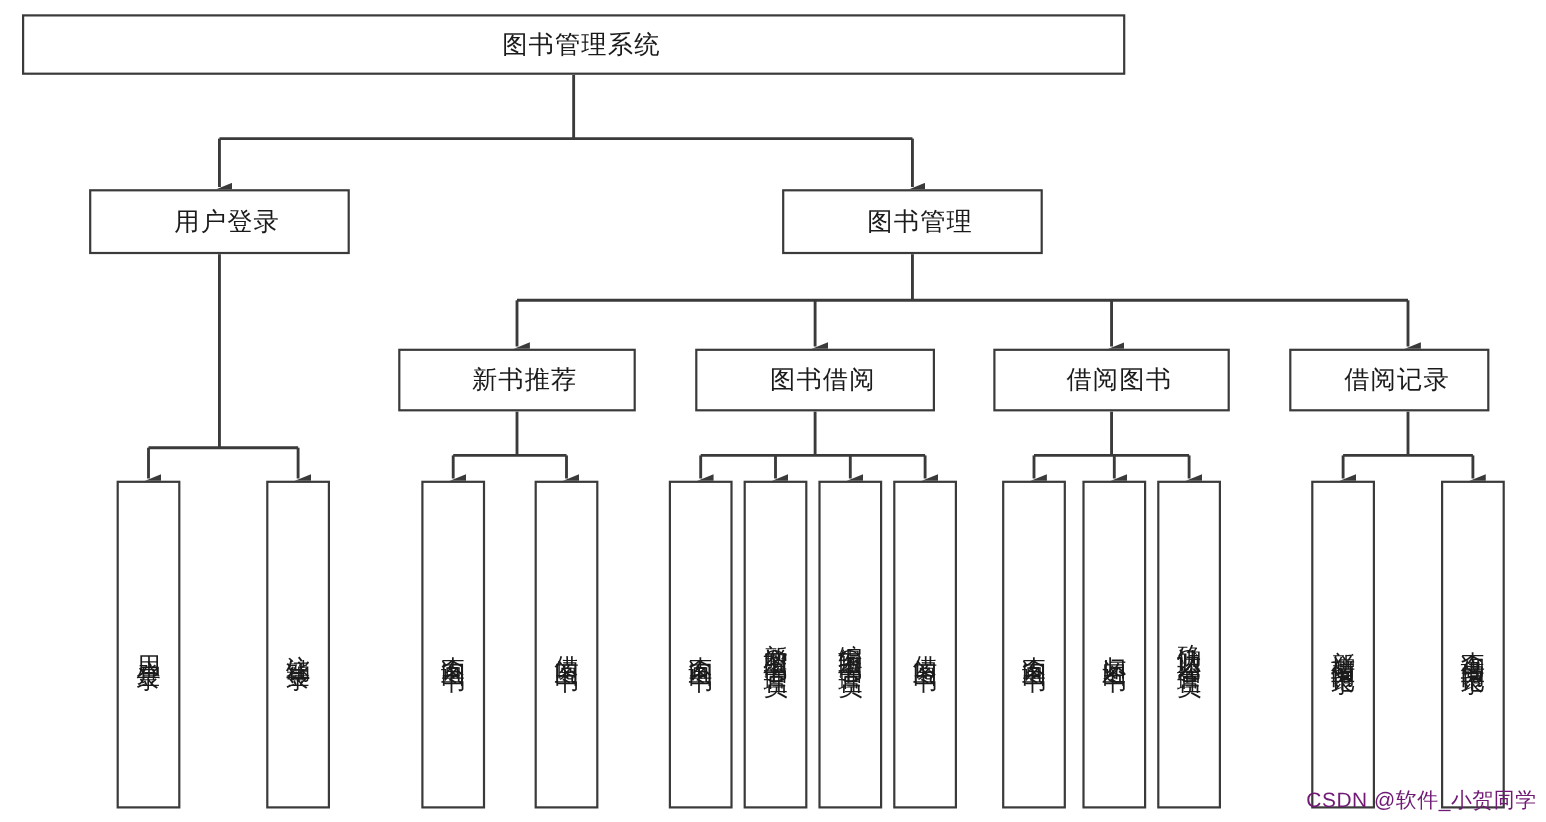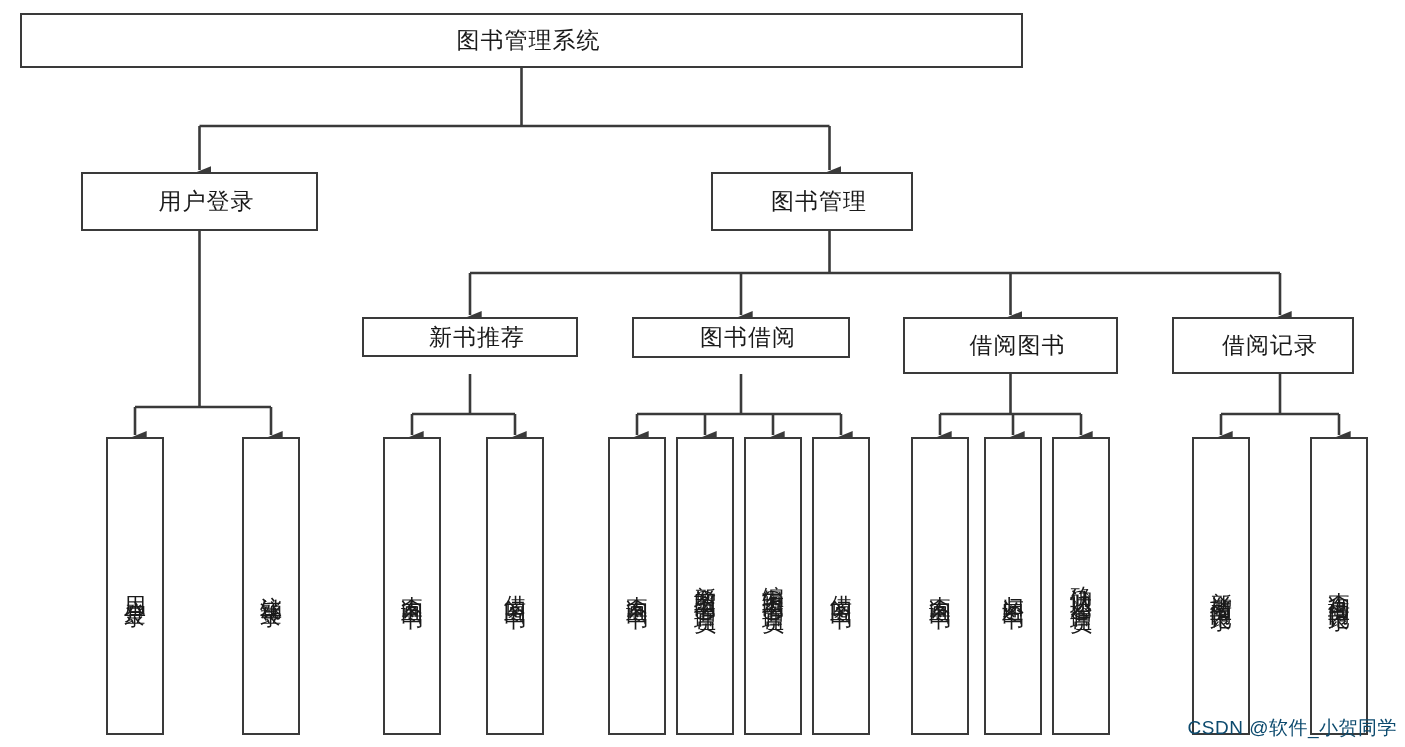--- a/index.html
+++ b/index.html
@@ -51,21 +51,21 @@
   .node.vert .vtext {
     writing-mode: vertical-rl;
     text-orientation: upright;
     white-space: nowrap;
   }
   .watermark {
     position: absolute;
     right: 8px;
     bottom: 6px;
     font-size: 19px;
-    color: #0c4a6e;
+    color: #701a75;
     letter-spacing: 0.5px;
     white-space: nowrap;
   }
 </style>
 </head>
 <body>
 
 <div id="canvas">
 
   <svg class="edges" viewBox="0 0 1405 747">
@@ -111,27 +111,27 @@
       </g>
   </svg>
 
   <div id="nodes">
       <div class="node horiz" style="left: 20px; top: 13px; width: 1003px; height: 55px;">
         <span>图书管理系统</span>
       </div>
       <div class="node horiz" style="left: 81px; top: 172px; width: 237px; height: 59px;">
         <span>用户登录</span>
       </div>
-      <div class="node horiz" style="left: 711px; top: 172px; width: 202px; height: 59px;">
+      <div class="node horiz" style="left: 711px; top: 172px; width: 237px; height: 59px;">
         <span>图书管理</span>
       </div>
-      <div class="node horiz" style="left: 362px; top: 317px; width: 216px; height: 40px;">
+      <div class="node horiz" style="left: 362px; top: 317px; width: 216px; height: 57px;">
         <span>新书推荐</span>
       </div>
-      <div class="node horiz" style="left: 632px; top: 317px; width: 218px; height: 41px;">
+      <div class="node horiz" style="left: 632px; top: 317px; width: 218px; height: 57px;">
         <span>图书借阅</span>
       </div>
       <div class="node horiz" style="left: 903px; top: 317px; width: 215px; height: 57px;">
         <span>借阅图书</span>
       </div>
       <div class="node horiz" style="left: 1172px; top: 317px; width: 182px; height: 57px;">
         <span>借阅记录</span>
       </div>
       <div class="node vert" style="left: 106px; top: 437px; width: 58px; height: 298px;">
         <span class="vtext">用户登录</span>

